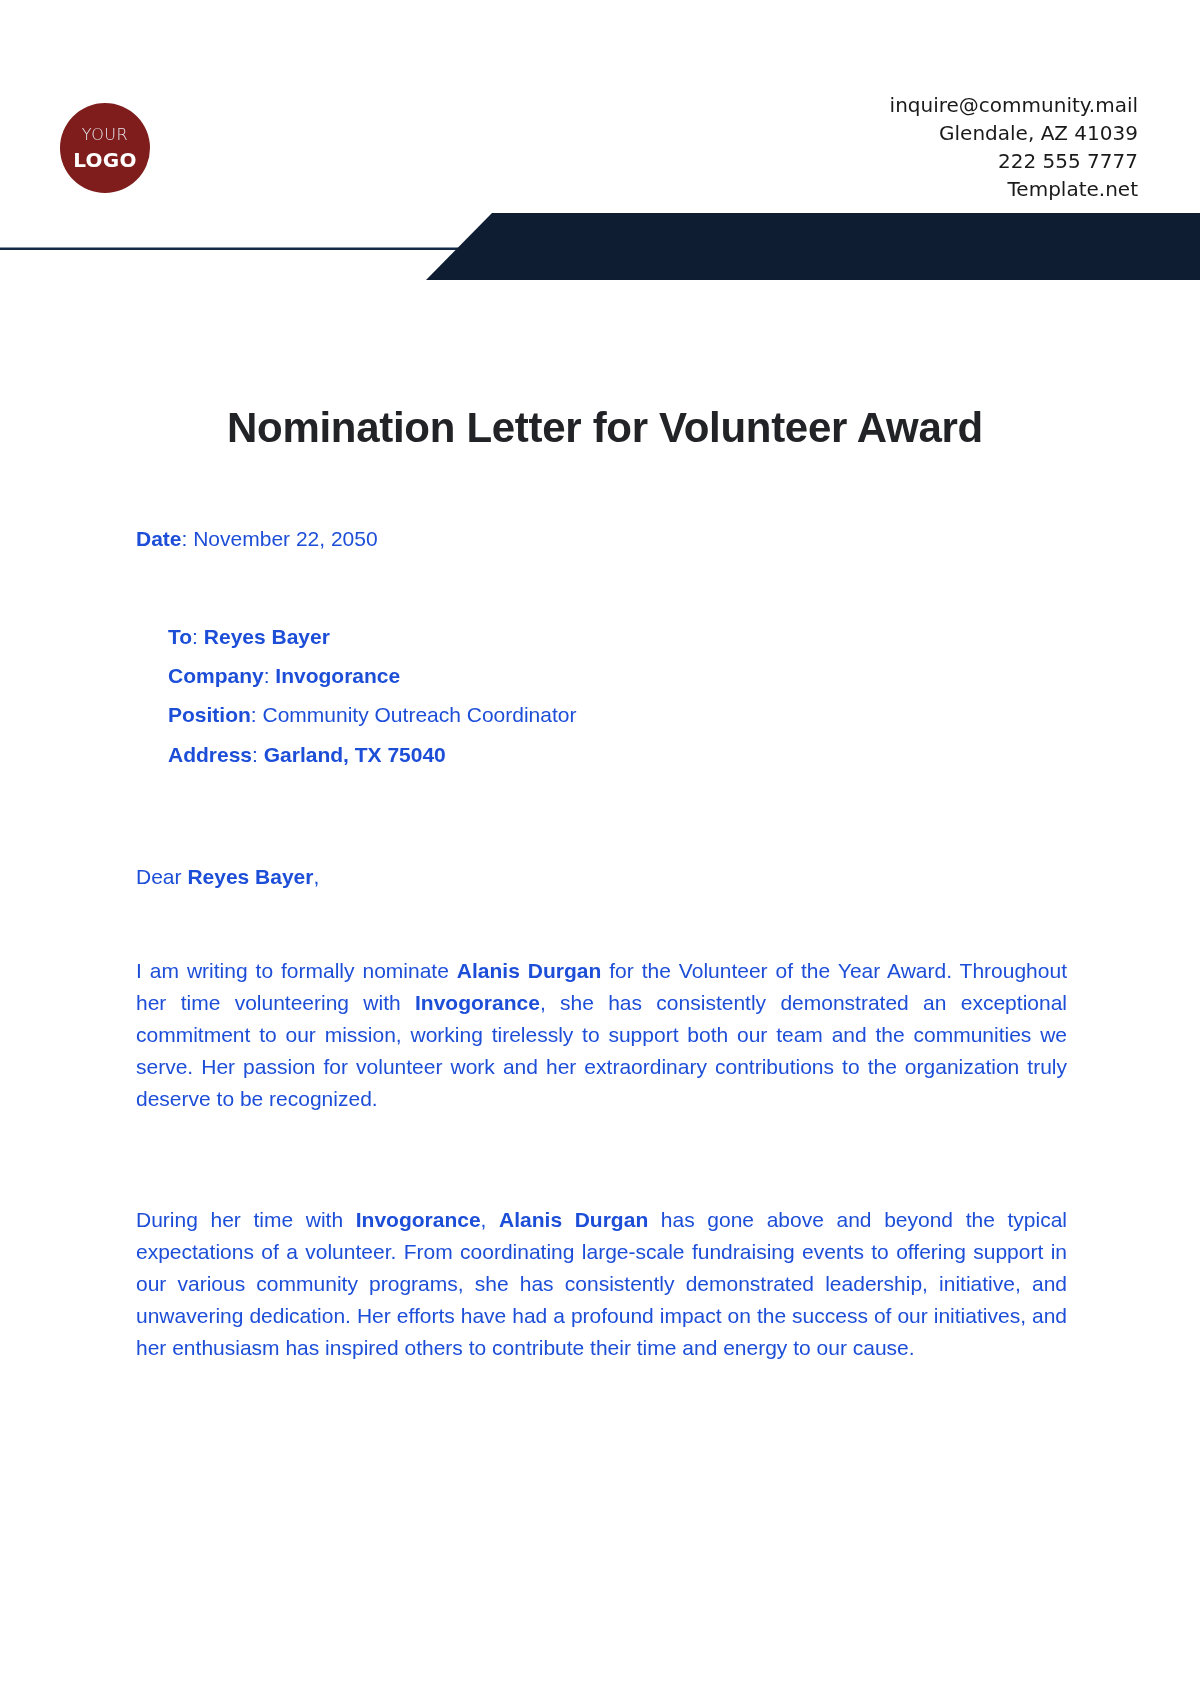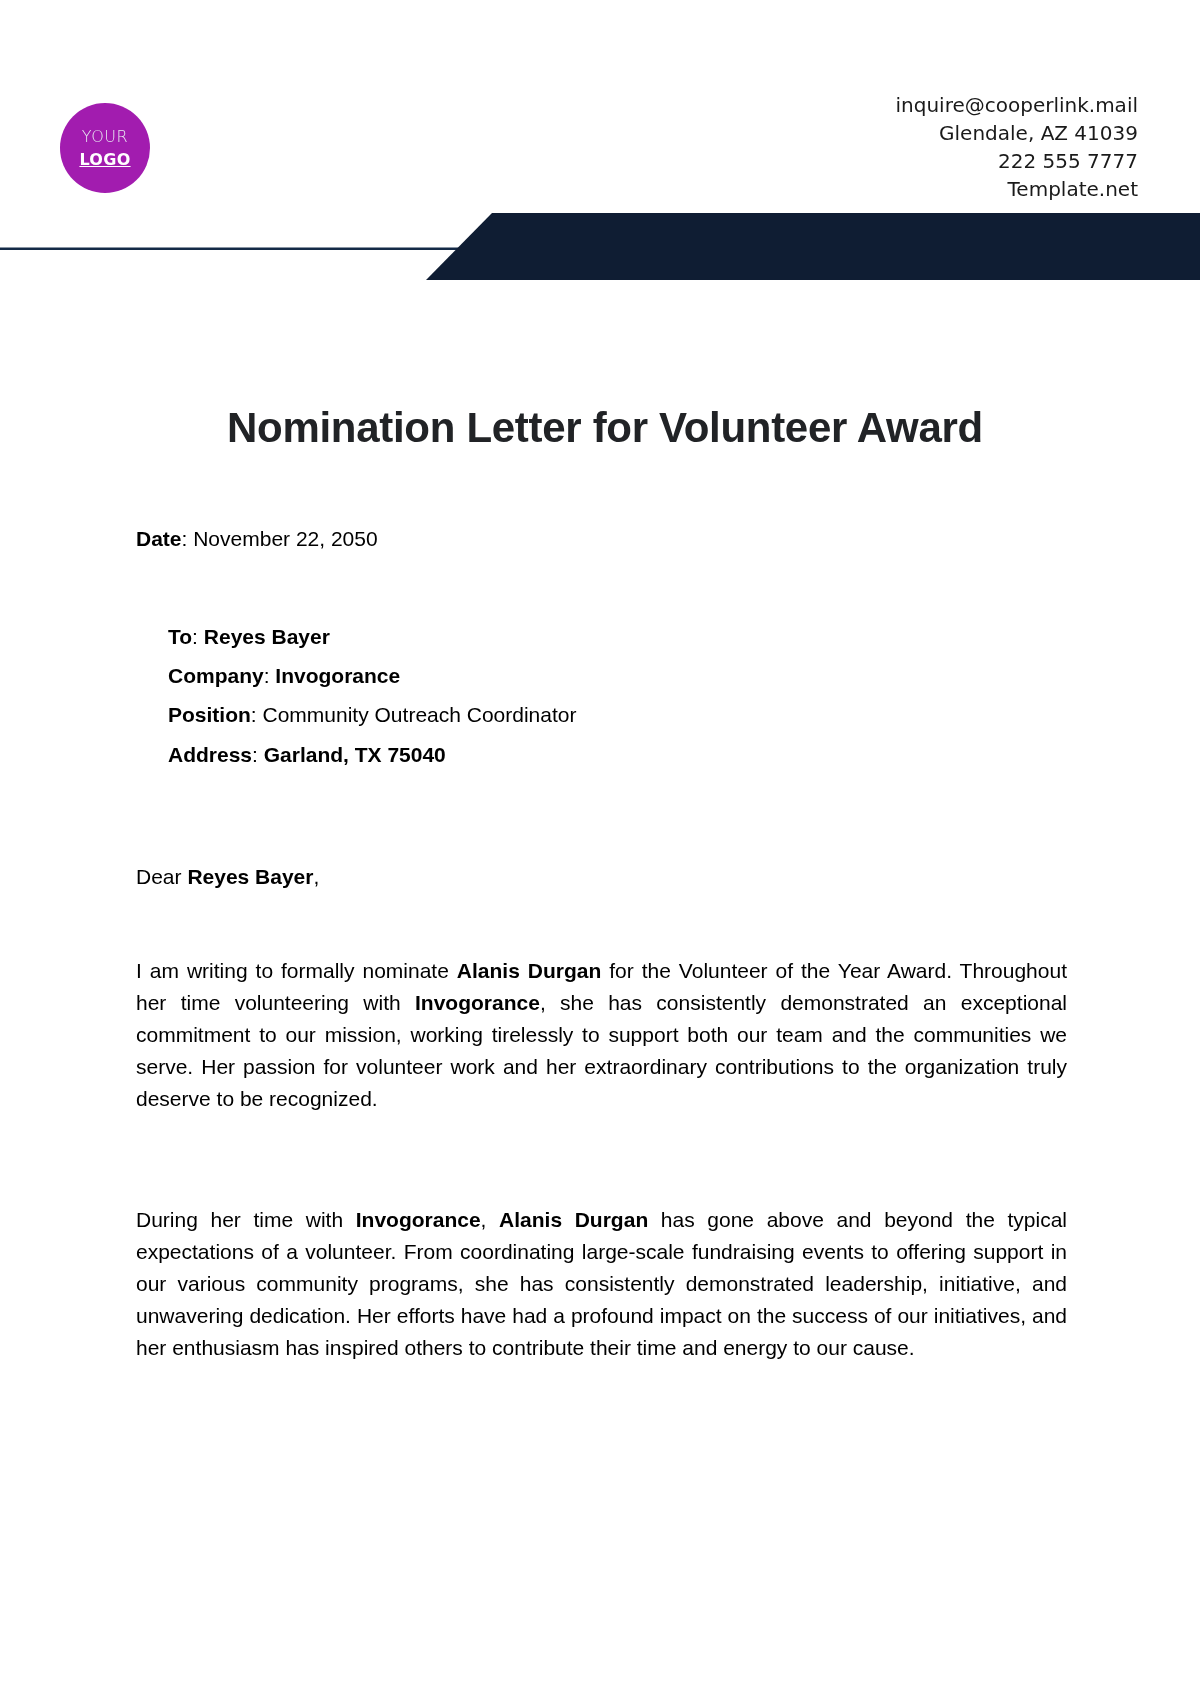--- a/index.html
+++ b/index.html
@@ -15,42 +15,41 @@
       font-family: "Liberation Sans", "DejaVu Sans", sans-serif;
       color: #1a1a1a;
     }
     .logo {
       position: absolute;
       left: 60px;
       top: 103px;
       width: 90px;
       height: 90px;
       border-radius: 50%;
-      background: #a21caf;
+      background: #7f1d1d;
       display: flex;
       flex-direction: column;
       align-items: center;
       justify-content: center;
       color: #ffffff;
       line-height: 1;
     }
     .logo .l1 {
       font-family: "DejaVu Sans", sans-serif;
       font-weight: 300;
       font-size: 16px;
       letter-spacing: 0.5px;
       color: #e8ecf2;
     }
     .logo .l2 {
       font-family: "DejaVu Sans", sans-serif;
       font-weight: bold;
-      font-size: 16px;
+      font-size: 20px;
       margin-top: 7px;
       letter-spacing: 0.3px;
-      text-decoration: underline;
     }
     .contact {
       position: absolute;
       right: 62px;
       top: 91px;
       text-align: right;
       font-family: "DejaVu Sans", sans-serif;
       font-size: 20px;
       line-height: 28px;
       color: #1a1a1a;
@@ -73,21 +72,21 @@
       font-size: 42px;
       font-weight: bold;
       color: #212326;
       letter-spacing: -0.3px;
     }
     .content {
       position: absolute;
       left: 136px;
       width: 931px;
       font-size: 21px;
-      color: #000000;
+      color: #1d4ed8;
     }
     .date { top: 527px; }
     .recipient { top: 617px; line-height: 39.2px; margin-left: 32px; }
     .salutation { top: 865px; }
     .para {
       line-height: 32px;
       text-align: justify;
     }
     .p1 { top: 955px; }
     .p2 { top: 1204px; }
@@ -95,21 +94,21 @@
   </style>
 </head>
 <body>
 
 <div class="logo">
   <span class="l1">YOUR</span>
   <span class="l2">LOGO</span>
 </div>
 
 <div class="contact">
-  <div>inquire@cooperlink.mail</div>
+  <div>inquire@community.mail</div>
   <div>Glendale, AZ 41039</div>
   <div>222 555 7777</div>
   <div>Template.net</div>
 </div>
 
 <svg class="band" viewBox="0 0 1200 300" xmlns="http://www.w3.org/2000/svg">
   <rect x="0" y="247.5" width="470" height="2.5" fill="#142a47"></rect>
   <polygon points="492,213 1200,213 1200,280 426,280" fill="#0f1d33"></polygon>
 </svg>
 

